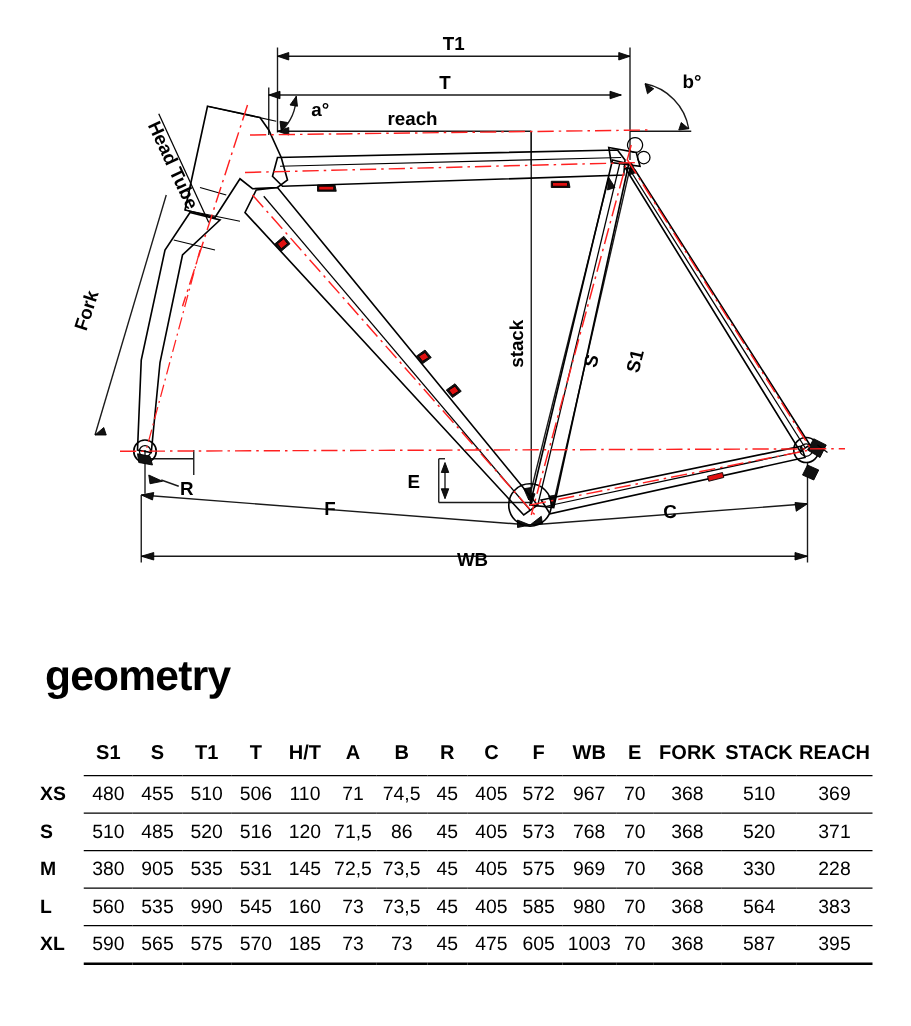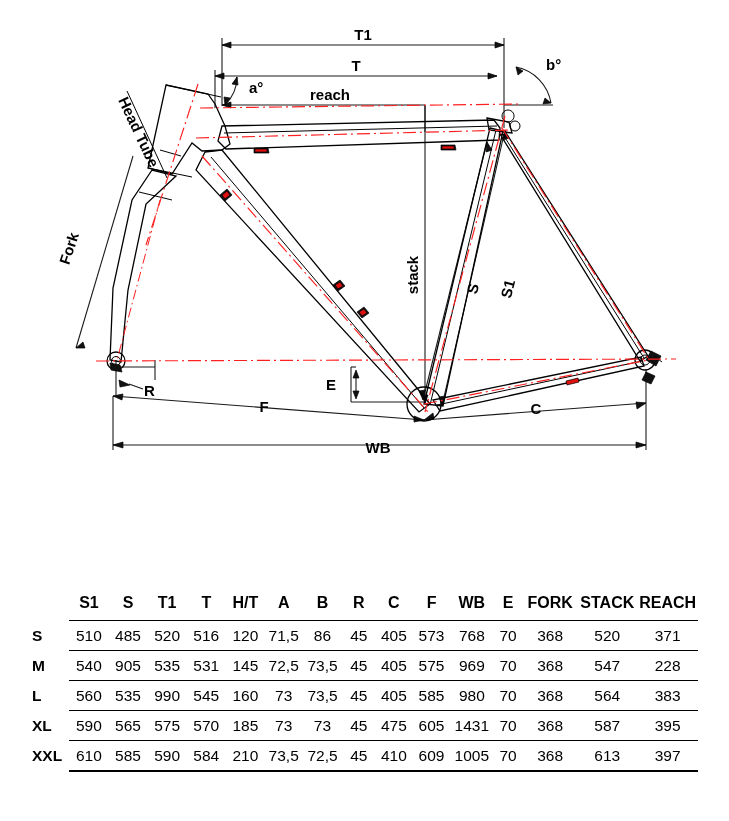--- a/index.html
+++ b/index.html
@@ -218,20 +218,21 @@
 
     <line class="center" x1="424" y1="404" x2="648" y2="360"></line>
 
     <line class="center" x1="96" y1="361" x2="676" y2="359"></line>
 
     <line class="center" x1="200" y1="108" x2="520" y2="104"></line>
   </g>
 </svg>
 
 <div id="sheet">
+  <div id="title">geometry</div>
 
   <div id="tbl-wrap">
     <table>
       <thead>
         <tr>
           <th class="rh"></th>
           <th style="width:44px">S1</th>
           <th style="width:44px">S</th>
           <th style="width:44px">T1</th>
           <th style="width:44px">T</th>
@@ -243,53 +244,71 @@
           <th style="width:42px">F</th>
           <th style="width:46px">WB</th>
           <th style="width:34px">E</th>
           <th style="width:58px">FORK</th>
           <th style="width:62px">STACK</th>
           <th style="width:62px">REACH</th>
         </tr>
       </thead>
       <tbody>
           <tr>
+            <td class="rh">XS</td>
+            <td>480</td>
+            <td>455</td>
+            <td>510</td>
+            <td>506</td>
+            <td>110</td>
+            <td>71</td>
+            <td>74,5</td>
+            <td>45</td>
+            <td>405</td>
+            <td>572</td>
+            <td>967</td>
+            <td>70</td>
+            <td>368</td>
+            <td>510</td>
+            <td>369</td>
+          </tr>
+          <tr>
             <td class="rh">S</td>
             <td>510</td>
             <td>485</td>
             <td>520</td>
             <td>516</td>
             <td>120</td>
             <td>71,5</td>
             <td>86</td>
             <td>45</td>
             <td>405</td>
             <td>573</td>
             <td>768</td>
             <td>70</td>
             <td>368</td>
             <td>520</td>
             <td>371</td>
           </tr>
           <tr>
             <td class="rh">M</td>
-            <td>540</td>
+            <td>380</td>
             <td>905</td>
             <td>535</td>
             <td>531</td>
             <td>145</td>
             <td>72,5</td>
             <td>73,5</td>
             <td>45</td>
             <td>405</td>
             <td>575</td>
             <td>969</td>
             <td>70</td>
             <td>368</td>
-            <td>547</td>
+            <td>330</td>
             <td>228</td>
           </tr>
           <tr>
             <td class="rh">L</td>
             <td>560</td>
             <td>535</td>
             <td>990</td>
             <td>545</td>
             <td>160</td>
             <td>73</td>
@@ -308,40 +327,22 @@
             <td>590</td>
             <td>565</td>
             <td>575</td>
             <td>570</td>
             <td>185</td>
             <td>73</td>
             <td>73</td>
             <td>45</td>
             <td>475</td>
             <td>605</td>
-            <td>1431</td>
+            <td>1003</td>
             <td>70</td>
             <td>368</td>
             <td>587</td>
             <td>395</td>
-          </tr>
-          <tr>
-            <td class="rh">XXL</td>
-            <td>610</td>
-            <td>585</td>
-            <td>590</td>
-            <td>584</td>
-            <td>210</td>
-            <td>73,5</td>
-            <td>72,5</td>
-            <td>45</td>
-            <td>410</td>
-            <td>609</td>
-            <td>1005</td>
-            <td>70</td>
-            <td>368</td>
-            <td>613</td>
-            <td>397</td>
           </tr>
         </tbody>
     </table>
   </div>
 </div>
 
 </body></html>

